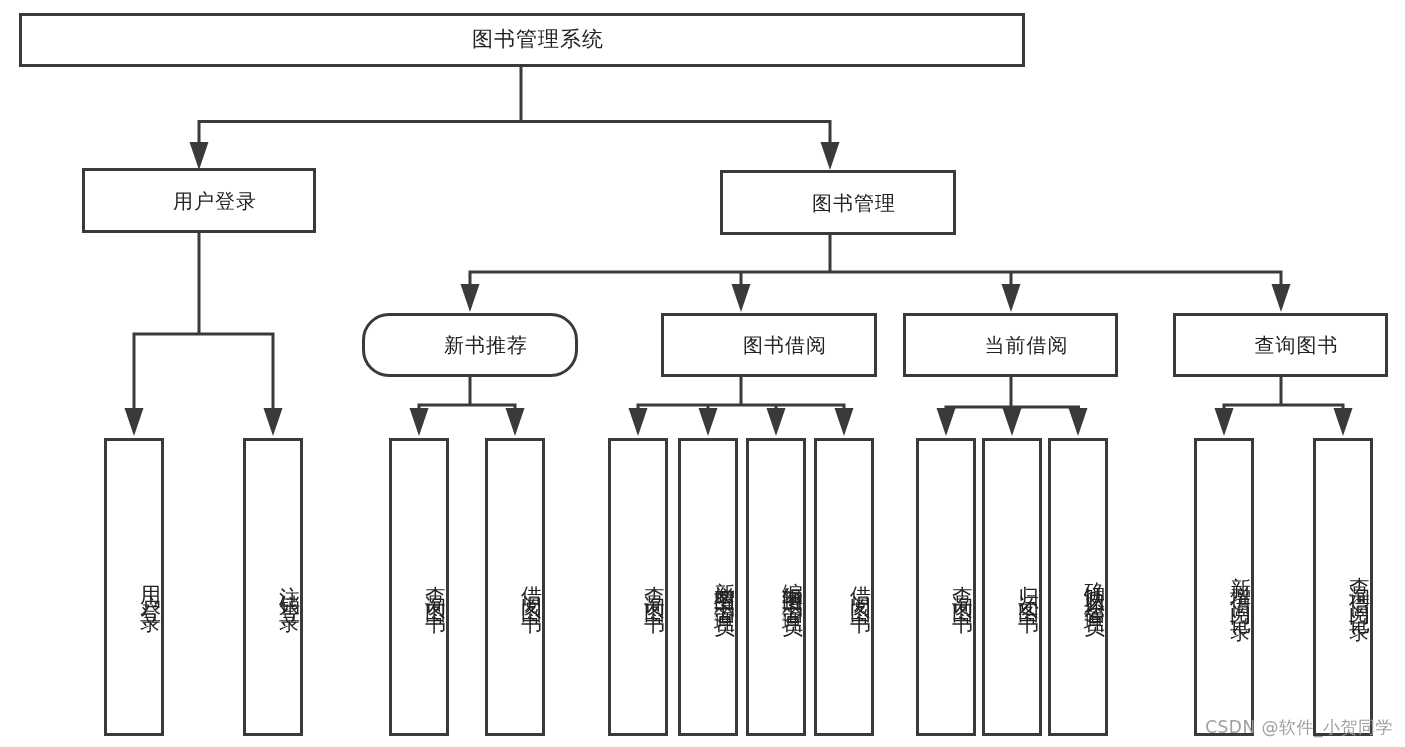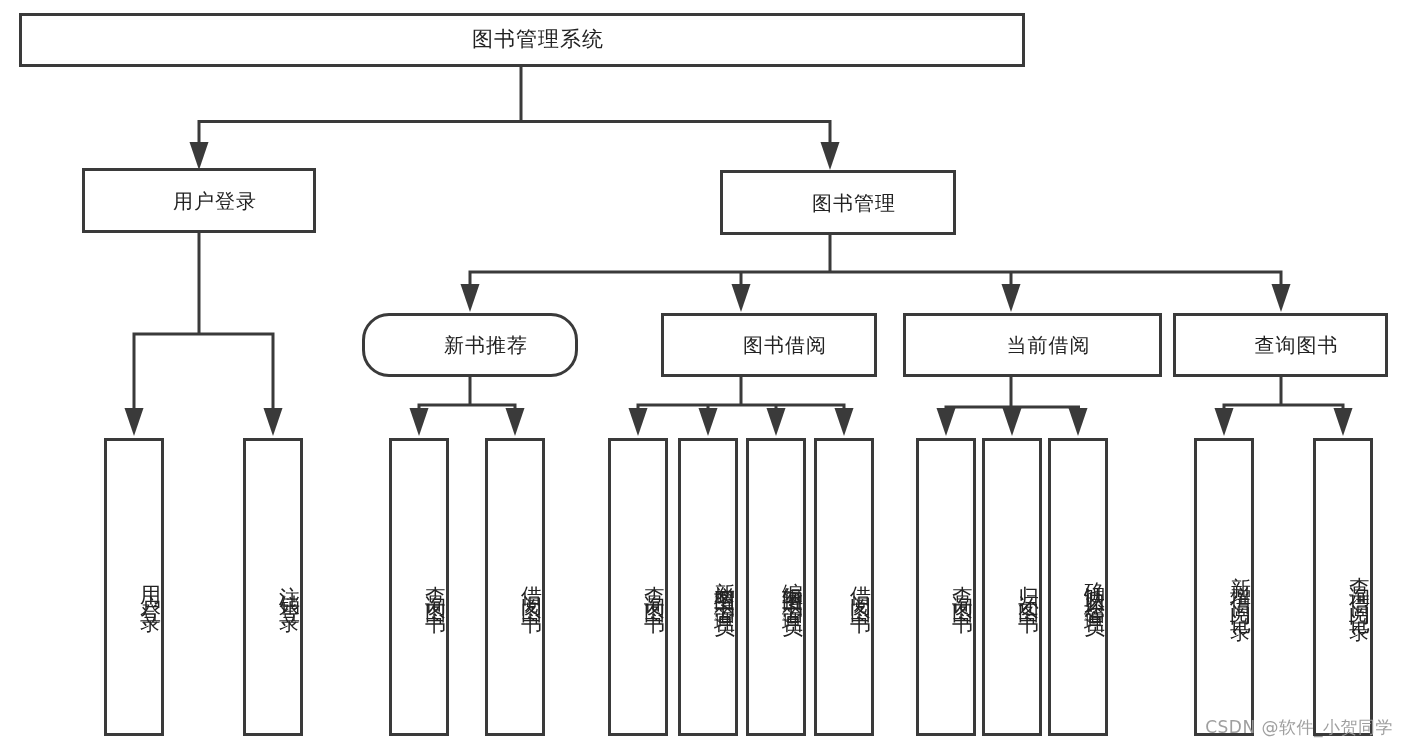--- a/index.html
+++ b/index.html
@@ -40,21 +40,21 @@
   }
   .node.h { letter-spacing: 1px; }
   
   .n-root            { left: 19px;   top: 13px;  width: 1006px; height: 54px; font-size: 21px; }
   
   .n-user-login      { left: 82px;   top: 168px; width: 234px;  height: 65px; }
   .n-book-mgmt       { left: 712px;  top: 170px; width: 236px;  height: 65px; margin-left: 8px; }
   
   .n-new-book-rec    { left: 362px;  top: 313px; width: 216px;  height: 64px; border-radius: 27px; }
   .n-book-borrow     { left: 633px;  top: 313px; width: 216px;  height: 64px; margin-left: 28px; }
-  .n-current-borrow  { left: 903px;  top: 313px; width: 259px;  height: 64px; }
+  .n-current-borrow  { left: 903px;  top: 313px; width: 215px;  height: 64px; }
   .n-borrow-records  { left: 1173px; top: 313px; width: 215px;  height: 64px; }
   
   .node.v { top: 438px; width: 60px; height: 298px; }
   .vtext {
     writing-mode: vertical-rl;
     text-orientation: mixed;
     font-size: 21px;
     letter-spacing: 9px;
     white-space: nowrap;
   }

